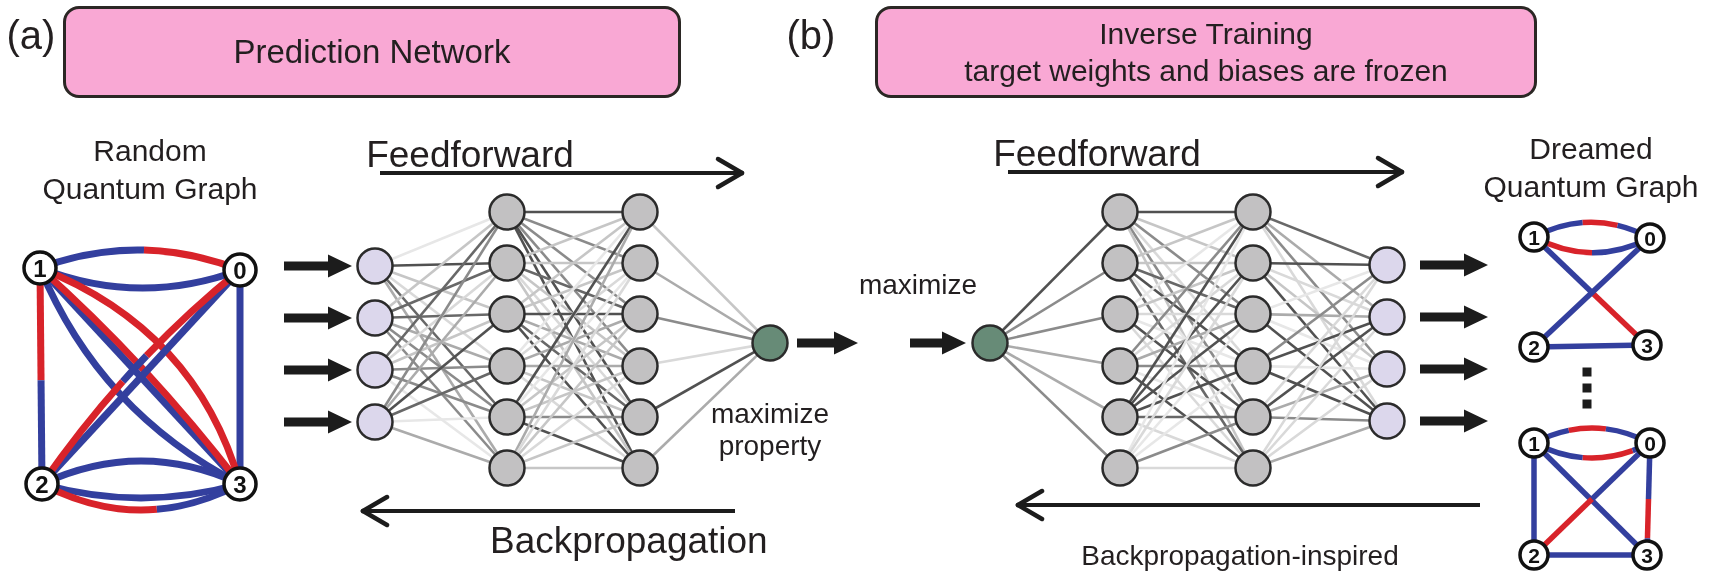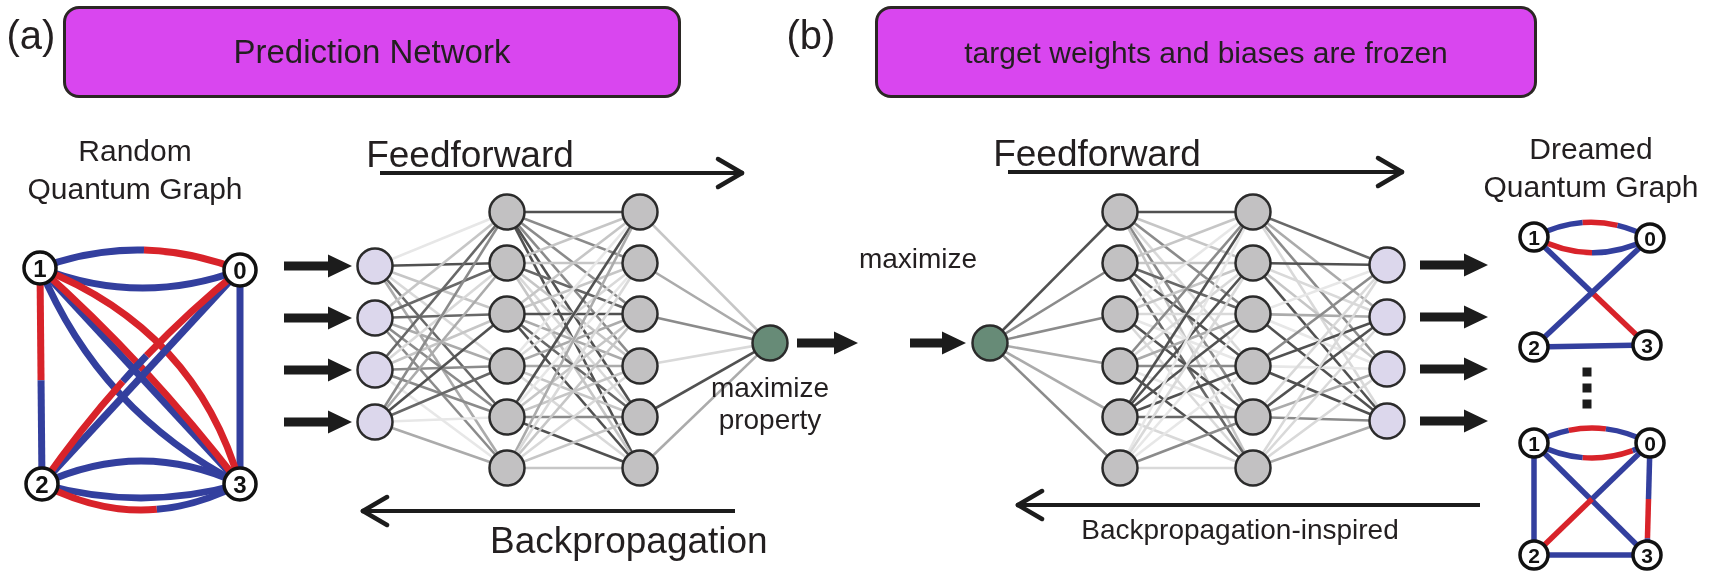--- a/index.html
+++ b/index.html
@@ -1,26 +1,26 @@
 <!DOCTYPE html>
 <html><head>
 <meta charset="utf-8">
 <style>
   html,body{margin:0;padding:0;background:#ffffff;}
   .canvas{position:relative;width:1725px;height:578px;background:#ffffff;
           font-family:"Liberation Sans",sans-serif;color:#231f20;overflow:hidden;}
   .canvas svg{position:absolute;left:0;top:0;}
   .txt{position:absolute;text-align:center;line-height:1.15;}
   .panel-label{font-size:40px;}
-  .box{position:absolute;background:#d946ef;border:3px solid #2b2724;border-radius:16px;
+  .box{position:absolute;background:#f9a8d4;border:3px solid #2b2724;border-radius:16px;
        display:flex;flex-direction:column;align-items:center;justify-content:center;text-align:center;}
   .box-a-title{font-size:33px;}
   .box-b-line{font-size:30px;line-height:37px;}
   .cap30{font-size:30px;line-height:38px;}
-  .cap28{font-size:28px;line-height:32px;}
+  .cap28{font-size:28px;line-height:32px;margin-top:26px;}
   .ff{font-size:37px;}
 </style>
 </head>
 <body>
 
 <div class="canvas">
 
   <svg id="art" width="1725" height="578" viewBox="0 0 1725 578">
       <line x1="375" y1="266" x2="507" y2="212" stroke="#e7e7e7" stroke-width="2.6"></line>
       <line x1="375" y1="266" x2="507" y2="263" stroke="#515151" stroke-width="2.6"></line>
@@ -279,37 +279,38 @@
       <rect x="1582.5" y="383.5" width="9" height="9" fill="#1c1c1c"></rect>
       <rect x="1582.5" y="399.5" width="9" height="9" fill="#1c1c1c"></rect>
     </svg>
 
   <div class="txt panel-label" style="left:0px;top:12px;width:62px;">(a)</div>
 
   <div class="box" style="left:63px;top:6px;width:612px;height:86px;">
     <div class="box-a-title">Prediction Network</div>
   </div>
 
-  <div class="txt cap30" style="left:15px;top:132px;width:240px;">
+  <div class="txt cap30" style="left:30px;top:132px;width:240px;">
     <div>Random</div>
     <div>Quantum Graph</div>
   </div>
 
   <div class="txt ff" style="left:350px;top:134px;width:240px;">Feedforward</div>
 
   <div class="txt ff" style="left:490px;top:520px;width:260px;">Backpropagation</div>
 
   <div class="txt cap28" style="left:685px;top:372px;width:170px;">
     <div>maximize</div>
     <div>property</div>
   </div>
 
   <div class="txt panel-label" style="left:780px;top:12px;width:62px;">(b)</div>
 
   <div class="box" style="left:875px;top:6px;width:656px;height:86px;">
+    <div class="box-b-line">Inverse Training</div>
     <div class="box-b-line">target weights and biases are frozen</div>
   </div>
 
   <div class="txt cap28" style="left:836px;top:243px;width:164px;">
     <div>maximize</div>
   </div>
 
   <div class="txt ff" style="left:977px;top:133px;width:240px;">Feedforward</div>
 
   <div class="txt cap28" style="left:1050px;top:514px;width:380px;">

